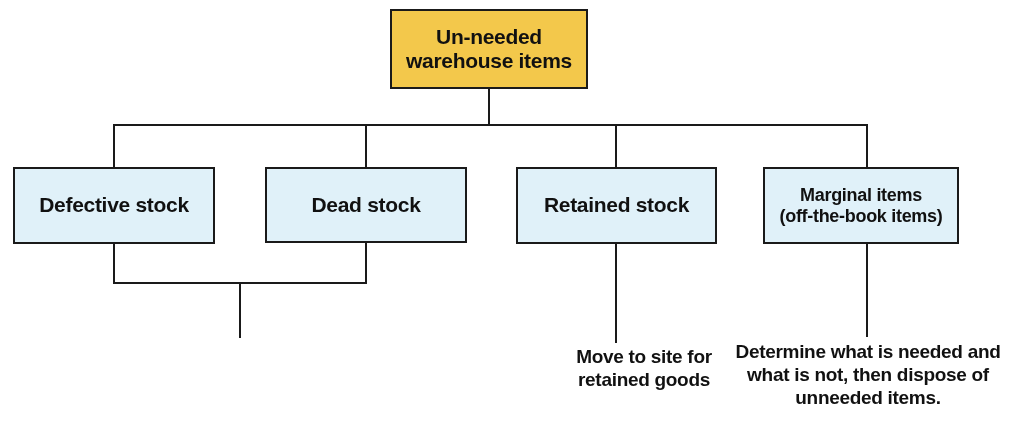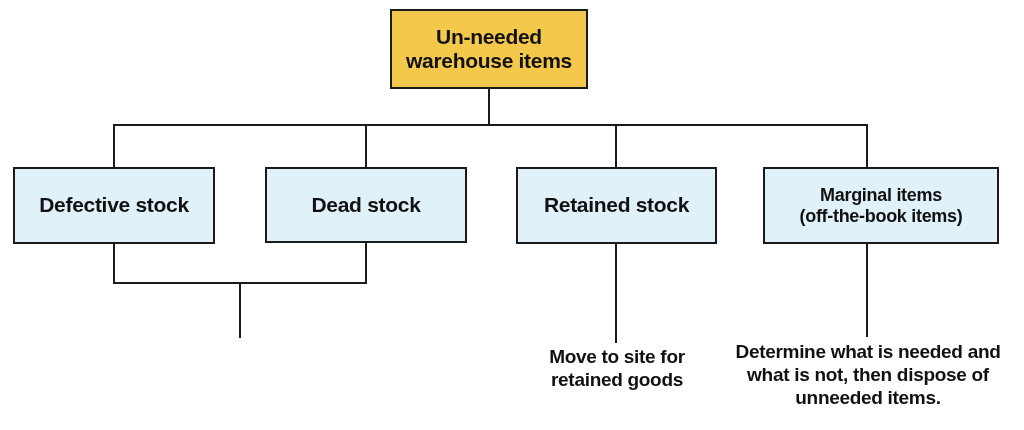--- a/index.html
+++ b/index.html
@@ -34,36 +34,36 @@
     background: var(--root-fill, #F3C84B);
     left: 390px; top: 9px; width: 198px; height: 80px;
   }
   .node.child {
     background: var(--child-fill, #E0F1F9);
     justify-content: center;
   }
   .node.defective { left: 13px;  top: 167px; width: 202px; height: 77px; }
   .node.dead      { left: 265px; top: 167px; width: 202px; height: 76px; }
   .node.retained  { left: 516px; top: 167px; width: 201px; height: 77px; }
-  .node.marginal  { left: 763px; top: 167px; width: 236px; height: 77px; font-size: 18px; }
+  .node.marginal  { left: 763px; top: 167px; width: 196px; height: 77px; font-size: 18px; }
   .line {
     position: absolute;
     background: var(--stroke, #1a1a1a);
   }
   .annotation {
     position: absolute;
     font-weight: 700;
     font-size: 19px;
     line-height: 1.2;
     letter-spacing: -0.3px;
     text-align: center;
     white-space: pre-line;
   }
   .annotation.discard   { left: 110px; top: 341px; width: 260px; }
-  .annotation.move      { left: 487px; top: 346px; width: 260px; }
+  .annotation.move      { left: 514px; top: 346px; width: 260px; }
   .annotation.determine { left: 706px; top: 341px; width: 324px; }
 </style>
 </head>
 <body>
 
 <div class="canvas">
 
   <div class="line" style="left:488px; top:89px;  width:2px;  height:37px;"></div>
   <div class="line" style="left:113px; top:124px; width:755px; height:2px;"></div>
   <div class="line" style="left:113px; top:124px; width:2px;  height:44px;"></div>

